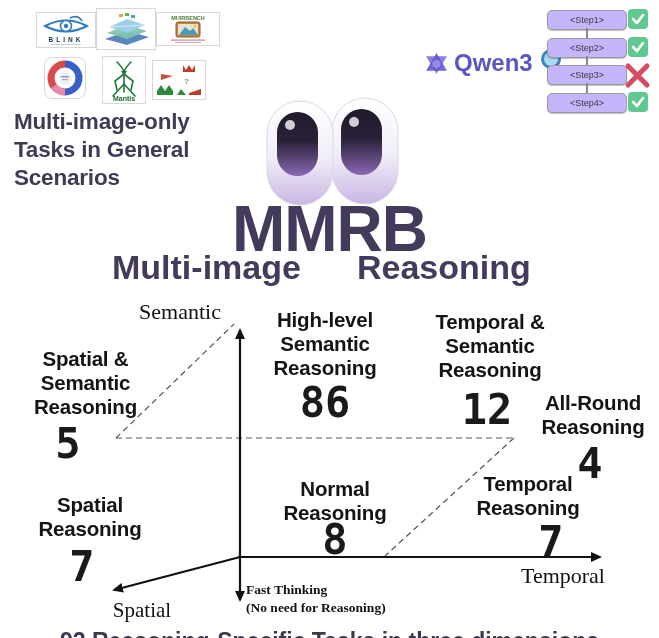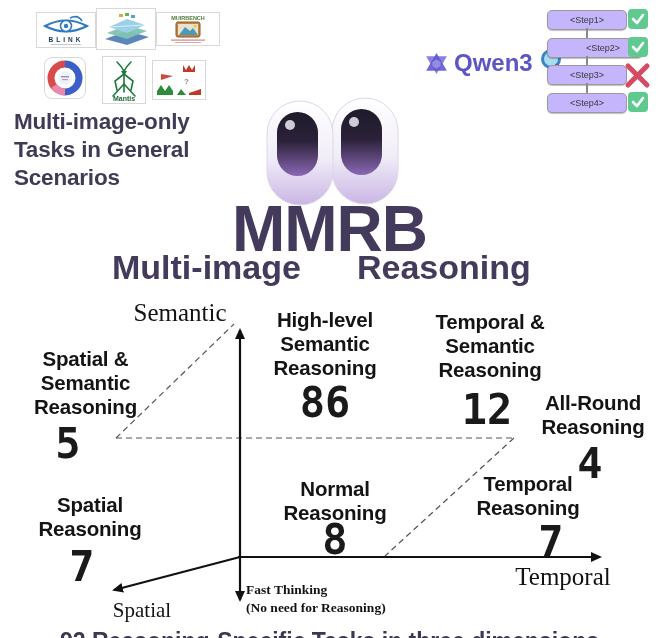--- a/index.html
+++ b/index.html
@@ -4,21 +4,21 @@
 <style>
   html,body{margin:0;padding:0;background:#fff;}
   #canvas{position:relative;width:659px;height:638px;background:#fff;overflow:hidden;
           font-family:"Liberation Sans",sans-serif;}
   .abs{position:absolute;}
   .caption{font-weight:bold;color:#403a55;font-size:22.5px;line-height:1.24;letter-spacing:-0.2px;}
   .caption div{white-space:nowrap;}
   .logoBox{position:absolute;background:#fff;border:1px solid #d8d8d8;display:flex;align-items:center;justify-content:center;}
   .bigTitle{font-size:64px;font-weight:800;color:#443a5c;letter-spacing:-1px;line-height:1;}
   .subTitle{font-size:34px;font-weight:800;color:#443a5c;line-height:1;white-space:nowrap;}
-  .serifLbl{font-family:"Liberation Serif",serif;color:#121212;font-size:25px;white-space:nowrap;}
+  .serifLbl{font-family:"Liberation Serif",serif;color:#121212;font-size:22px;white-space:nowrap;}
   .catName{font-weight:bold;color:#141414;font-size:20.5px;line-height:1.17;text-align:center;letter-spacing:-0.2px;}
   .catNum{font-family:"DejaVu Sans Mono",monospace;font-weight:bold;color:#1a1a1a;font-size:42px;line-height:1;text-align:center;}
   .pill{position:absolute;left:547px;width:78px;height:18px;background:#c4b5fd;border:1px solid #9a9a9a;
         border-radius:5px;box-shadow:0 1px 1px rgba(0,0,0,.25);display:flex;align-items:center;justify-content:center;}
   .pill span{font-size:9px;color:#3a3a3a;}
   .conn{position:absolute;left:586px;width:1.5px;background:#8a8a8a;}
   .qwenTxt{font-size:24px;font-weight:bold;color:#5c55c5;}
   .noteLbl{font-family:"Liberation Serif",serif;font-weight:bold;color:#121212;font-size:13.5px;line-height:1.3;white-space:nowrap;}
   .footer{width:100%;text-align:center;font-weight:bold;font-size:23px;color:#3d3850;white-space:nowrap;}
 </style>
@@ -110,21 +110,21 @@
     <span class="qwenTxt">Qwen3</span>
     <svg width="30" height="32" viewBox="0 0 30 32">
       <circle cx="13" cy="12" r="8.5" fill="#a8dcf0" stroke="#3a85c0" stroke-width="3"></circle>
       <line x1="19" y1="19" x2="25" y2="27" stroke="#8a4a92" stroke-width="4.5" stroke-linecap="round"></line>
     </svg>
   </div>
 
   <div class="pill" style="top:10px;">
       <span>&lt;Step1&gt;</span>
     </div>
-  <div class="pill" style="top:38px;padding-left:16px;">
+  <div class="pill" style="top:38px;">
       <span>&lt;Step2&gt;</span>
     </div>
   <div class="pill" style="top:65px;">
       <span>&lt;Step3&gt;</span>
     </div>
   <div class="pill" style="top:93px;">
       <span>&lt;Step4&gt;</span>
     </div>
   <div class="conn" style="top:28px;height:10px;"></div>
   <div class="conn" style="top:56px;height:9px;"></div>

